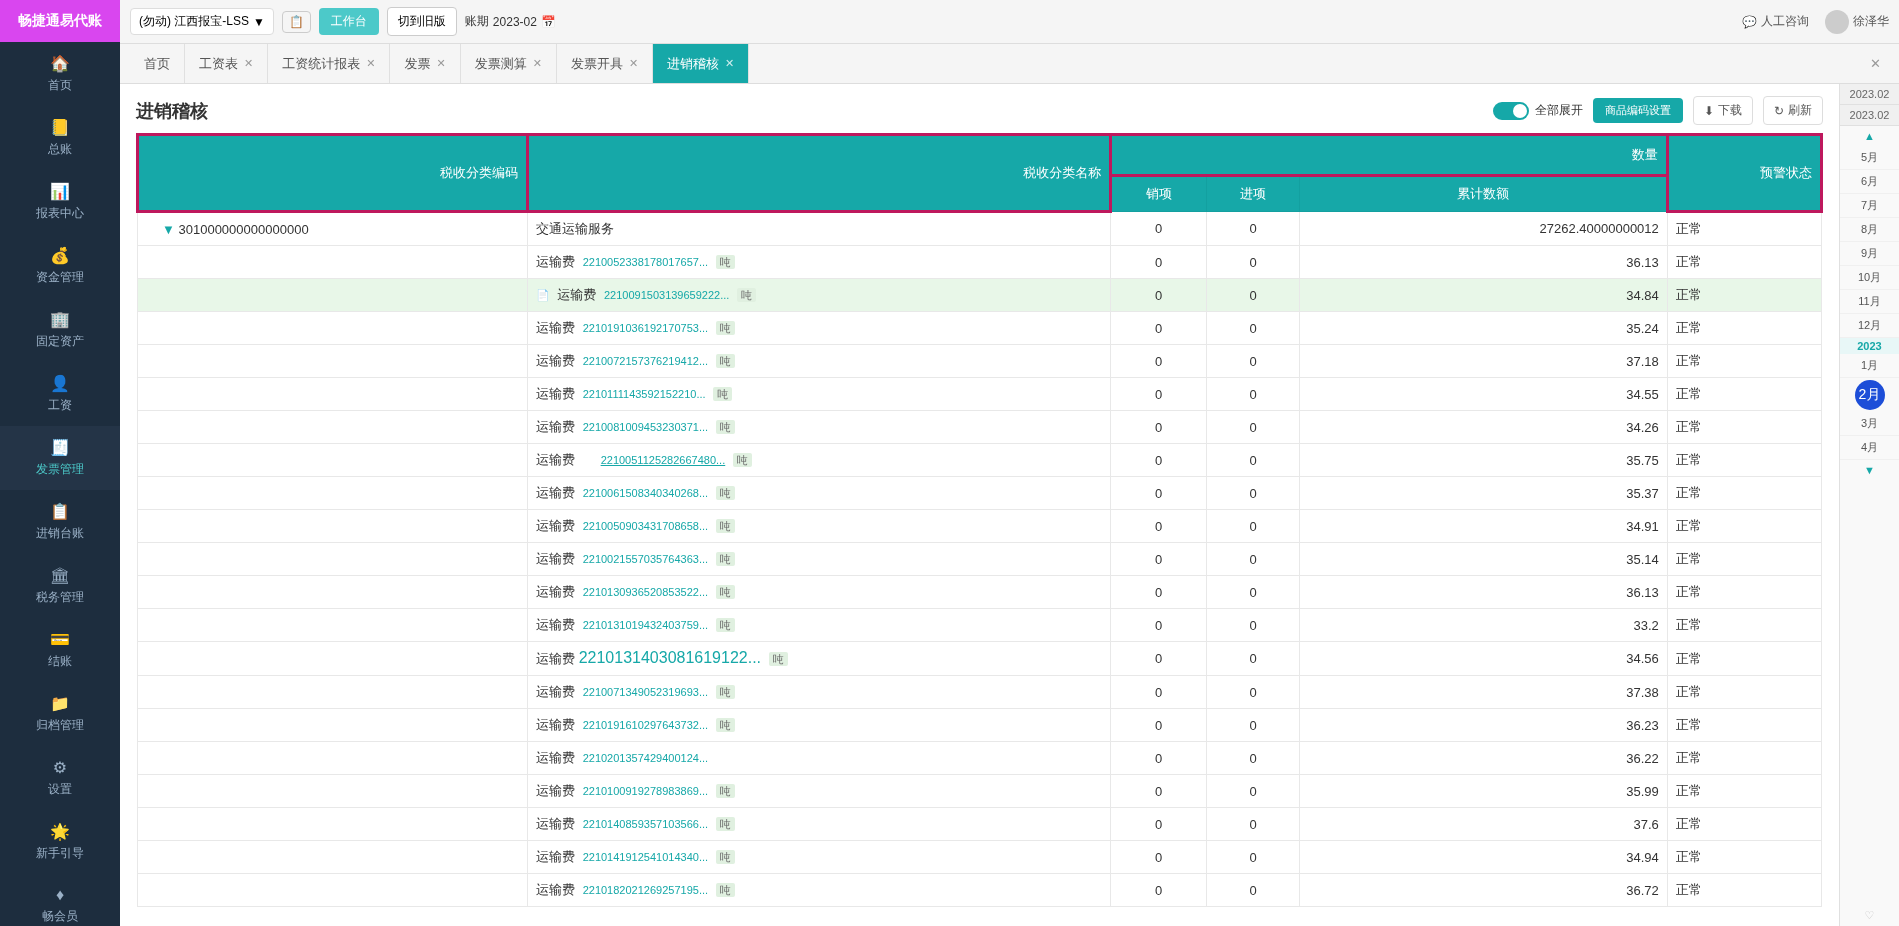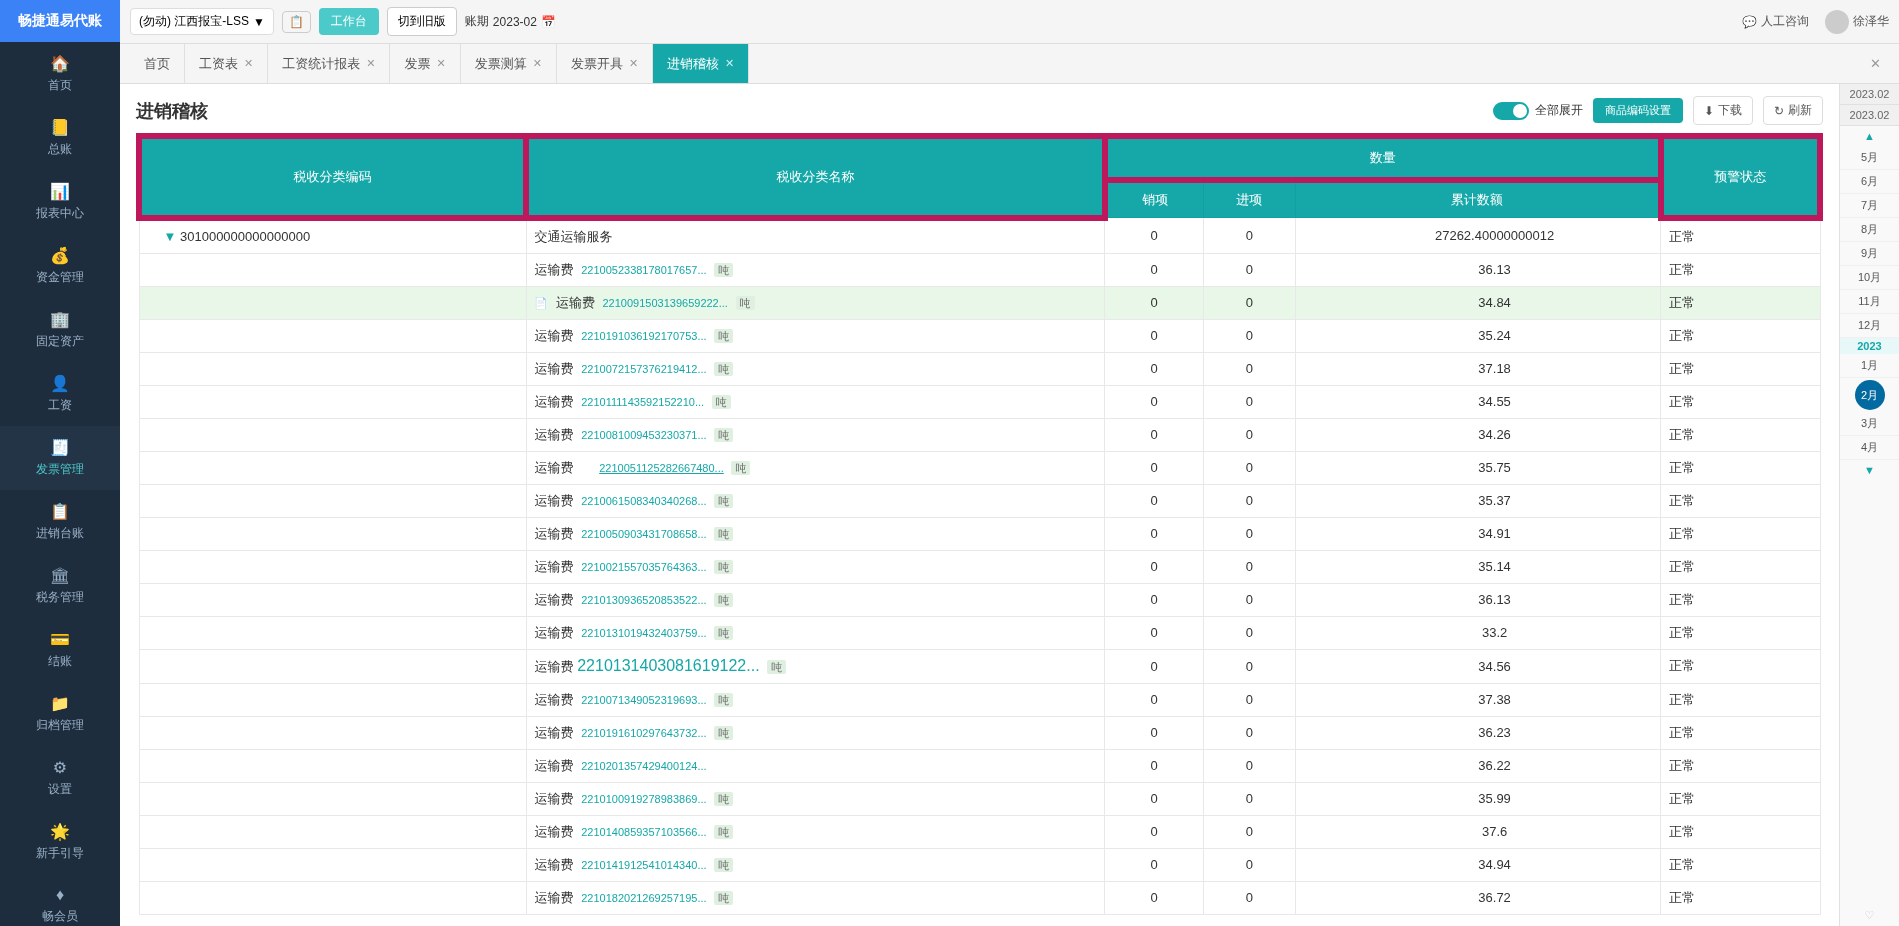--- a/index.html
+++ b/index.html
@@ -9,21 +9,21 @@
     .sidebar {
       width: 120px;
       background: #1d2d3e;
       color: #b0c4d8;
       display: flex;
       flex-direction: column;
       flex-shrink: 0;
       height: 100%;
     }
     .sidebar-logo {
-      background: #3b82f6;
+      background: #d946ef;
       color: white;
       padding: 12px 8px;
       font-size: 14px;
       font-weight: bold;
       text-align: center;
       height: 44px;
       display: flex;
       align-items: center;
       justify-content: center;
     }
@@ -236,42 +236,42 @@
     }
     table {
       width: 100%;
       border-collapse: collapse;
       font-size: 13px;
     }
     thead tr:first-child th {
       background: #16a8a8;
       color: white;
       padding: 10px 8px;
-      text-align: center;
-      border: 6px solid #be185d;
+      text-align: right;
+      border: 3px solid #be185d;
       font-weight: normal;
     }
     thead tr:nth-child(2) th {
       background: #16a8a8;
       color: white;
       padding: 8px;
       text-align: center;
       border: 1px solid #13a0a0;
       font-weight: normal;
     }
     tbody tr { border-bottom: 1px solid #e8e8e8; }
     tbody tr.highlighted { background: #e8f7e8; }
     tbody tr.category-row { background: white; }
     tbody td {
       padding: 7px 8px;
       border: 1px solid #e8e8e8;
       color: #333;
     }
     tbody td.center { text-align: center; }
-    tbody td.right { text-align: center; padding-left: 41px; }
+    tbody td.right { text-align: right; padding-left: 41px; }
 
     
     .right-panel {
       width: 60px;
       background: #f9f9f9;
       border-left: 1px solid #e0e0e0;
       display: flex;
       flex-direction: column;
       font-size: 11px;
       overflow: hidden;
@@ -749,20 +749,20 @@
       <div class="calendar-month">5月</div>
       <div class="calendar-month">6月</div>
       <div class="calendar-month">7月</div>
       <div class="calendar-month">8月</div>
       <div class="calendar-month">9月</div>
       <div class="calendar-month">10月</div>
       <div class="calendar-month">11月</div>
       <div class="calendar-month">12月</div>
       <div style="text-align:center;padding:2px;font-size:11px;color:#16a8a8;font-weight:bold;background:#e8f7f7;">2023</div>
       <div class="calendar-month">1月</div>
-      <div style="background:#0369a1;color:white;border-radius:50%;margin:2px auto;width:30px;height:30px;display:flex;align-items:center;justify-content:center;cursor:pointer;font-size:11px;">2月</div>
+      <div style="background:#1d4ed8;color:white;border-radius:50%;margin:2px auto;width:30px;height:30px;display:flex;align-items:center;justify-content:center;cursor:pointer;font-size:14px;">2月</div>
       <div class="calendar-month">3月</div>
       <div class="calendar-month">4月</div>
       <div class="down-arrow">▼</div>
       <div class="right-panel-heart">♡</div>
     </div>
   </div>
 </div>
 
 </body></html>

